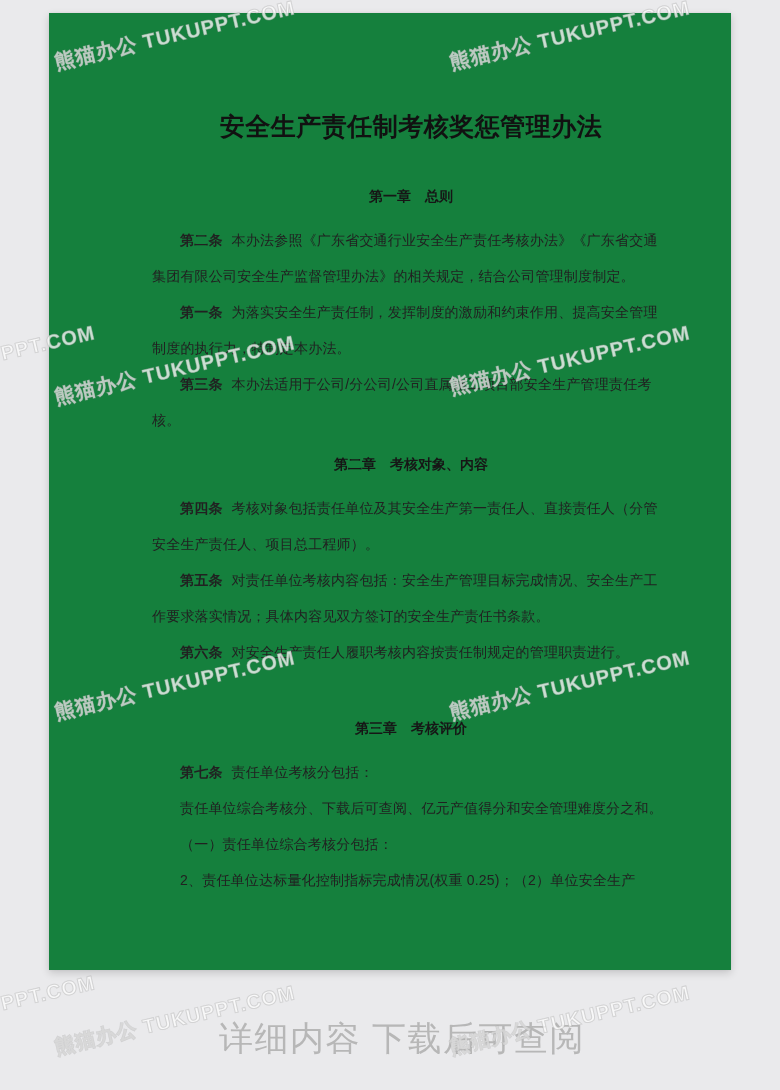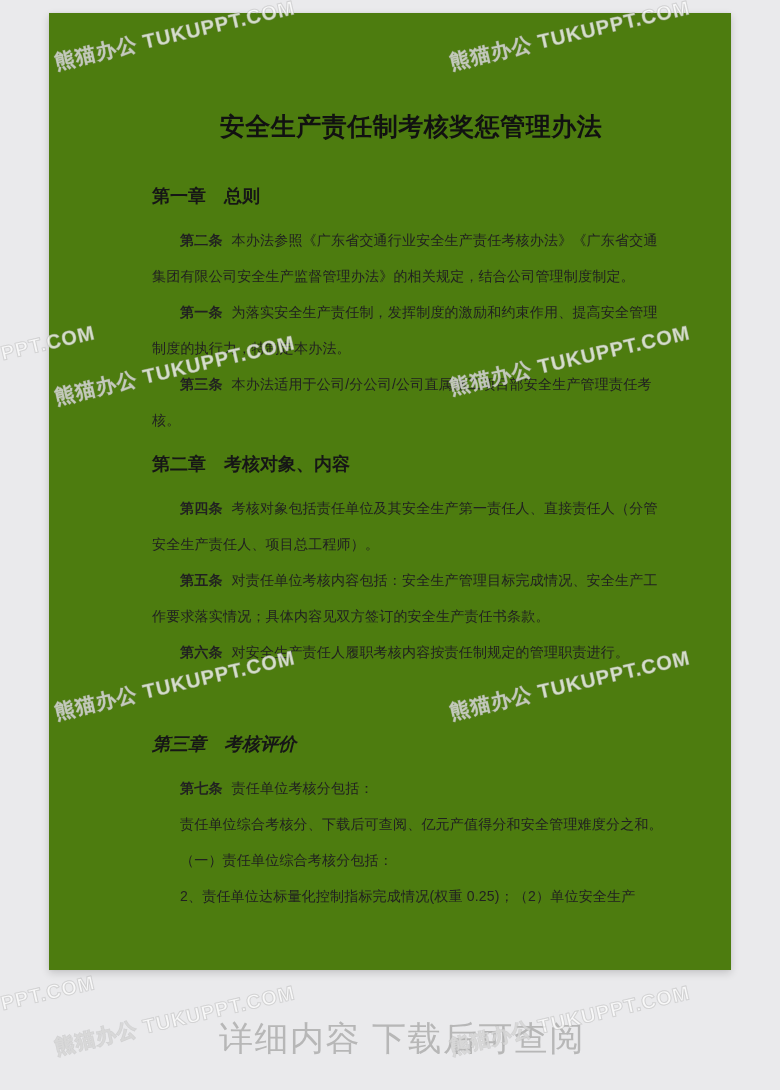--- a/index.html
+++ b/index.html
@@ -10,43 +10,43 @@
     overflow:hidden;
     font-family:"Liberation Sans",sans-serif;
     color:#212121;
   }
   
   .page{
     position:relative;
     box-sizing:border-box;
     width:682px;height:957px;
     margin:13px auto 0 auto;
-    background:#4d7c0f;
+    background:#15803d;
     box-shadow:0 3px 8px rgba(0,0,0,0.16),0 0 2px rgba(0,0,0,0.06);
     padding:95px 61px 0 103px;
     z-index:1;
   }
   .doc-title{
     margin:0 0 34px 0;
     font-size:25px;
     line-height:36px;
     font-weight:900;
     text-align:center;
     color:#111;
     letter-spacing:0.5px;
   }
   .chapter-heading{
     margin:8px 0 8px 0;
-    font-size:18px;
+    font-size:14px;
     line-height:36px;
     font-weight:bold;
-    text-align:left;
+    text-align:center;
     color:#161616;
   }
-  .chapter-heading.spaced-above{margin-top:56px;font-style:italic;}
+  .chapter-heading.spaced-above{margin-top:40px;}
   .para{
     margin:0;
     font-size:14px;
     line-height:36px;
     text-indent:2em;
     text-align:left;
     color:#212121;
     letter-spacing:0.2px;
   }
   .para.oneline{white-space:nowrap;}

